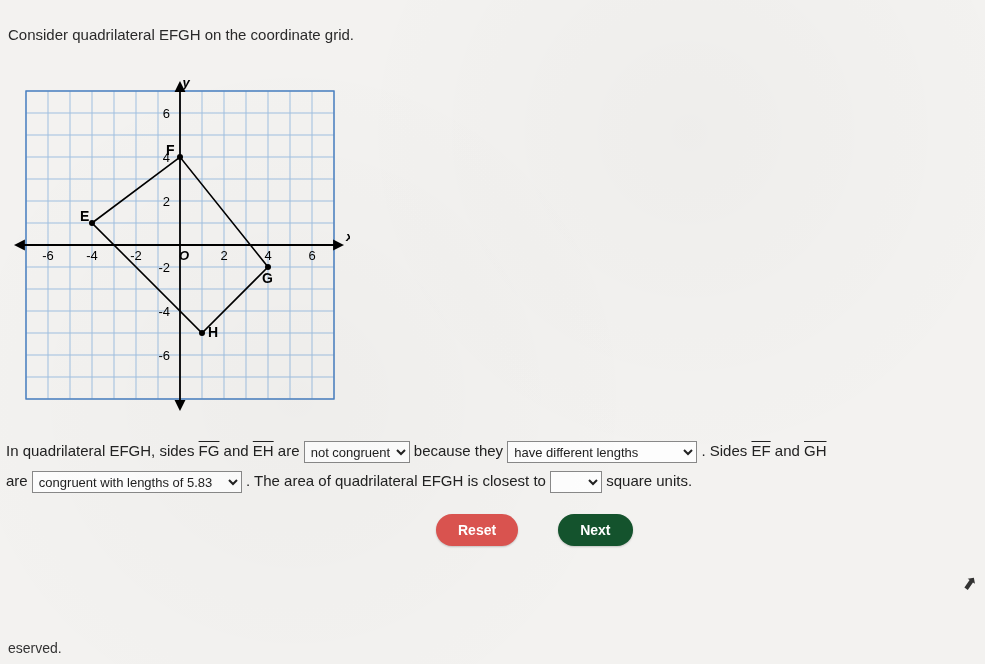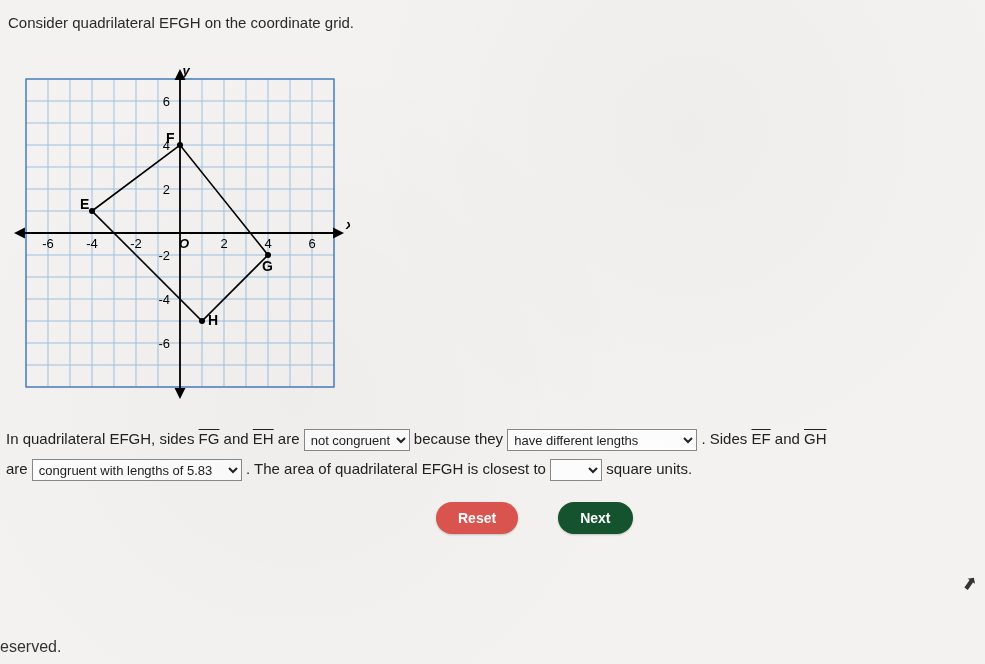--- a/index.html
+++ b/index.html
@@ -10,21 +10,21 @@
     height: 664px;
     position: relative;
     overflow: hidden;
     color: #222;
   }
   .page {
     background: #f3f2f0;
     width: 985px;
     height: 664px;
     position: relative;
-    padding: 12px 0 0 6px;
+    padding: 24px 0 0 6px;
   }
   .texture::before {
     content:"";
     position:absolute; inset:0;
     background: radial-gradient(circle at 70% 20%, rgba(0,0,0,.02) 0, transparent 40%),
                 radial-gradient(circle at 30% 60%, rgba(0,0,0,.02) 0, transparent 45%);
     pointer-events:none;
   }
   .prompt {
     font-size: 15px;
@@ -68,22 +68,22 @@
     color: #fff;
     font-weight: 600;
     font-size: 14px;
     padding: 8px 22px;
     cursor: pointer;
   }
   .btn-reset { background: #d9534f; box-shadow: 0 1px 2px rgba(0,0,0,.2);}
   .btn-next  { background: #14532d; box-shadow: 0 1px 2px rgba(0,0,0,.2);}
   .footer {
     position: absolute;
-    left: 0; bottom: 8px;
-    font-size: 16px;
+    left: 8px; bottom: 8px;
+    font-size: 14px;
     color: #333;
   }
   .cursor-arrow {
     position:absolute;
     right: 8px;
     bottom: 70px;
     font-size: 18px;
     color:#333;
     transform: rotate(-10deg);
   }

